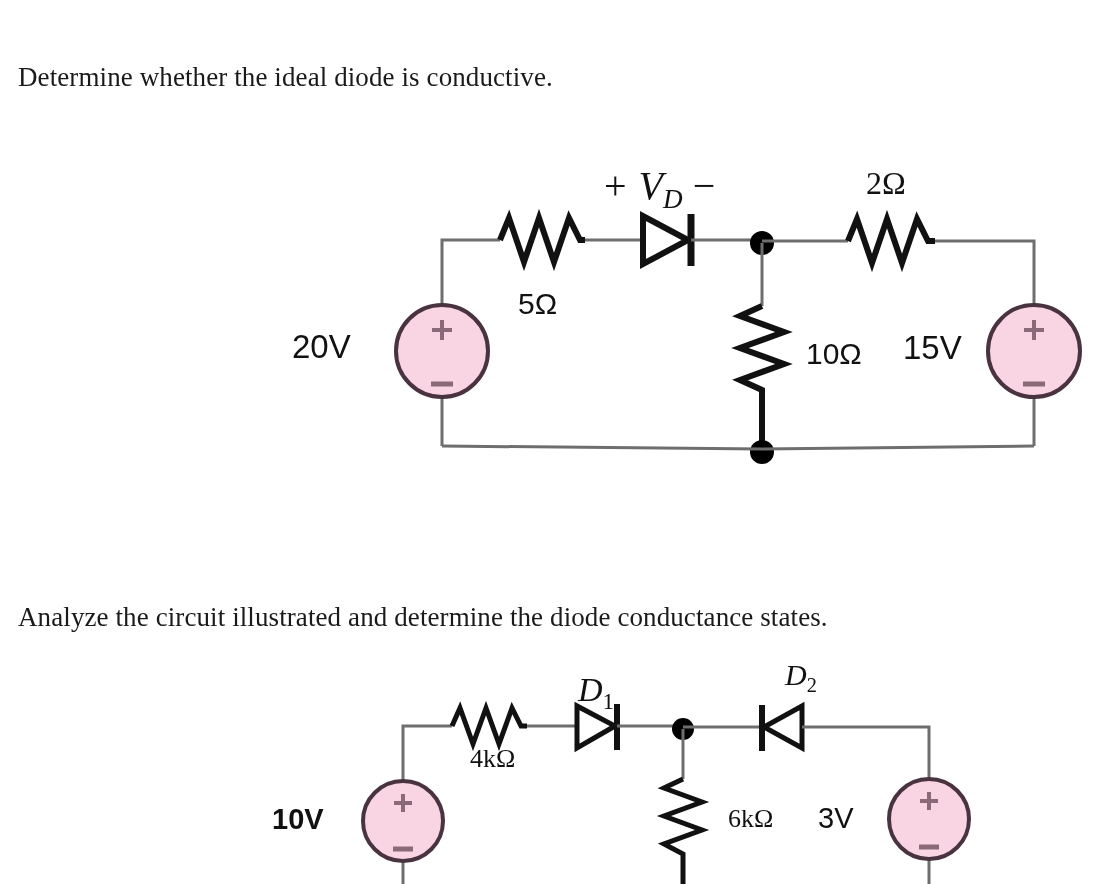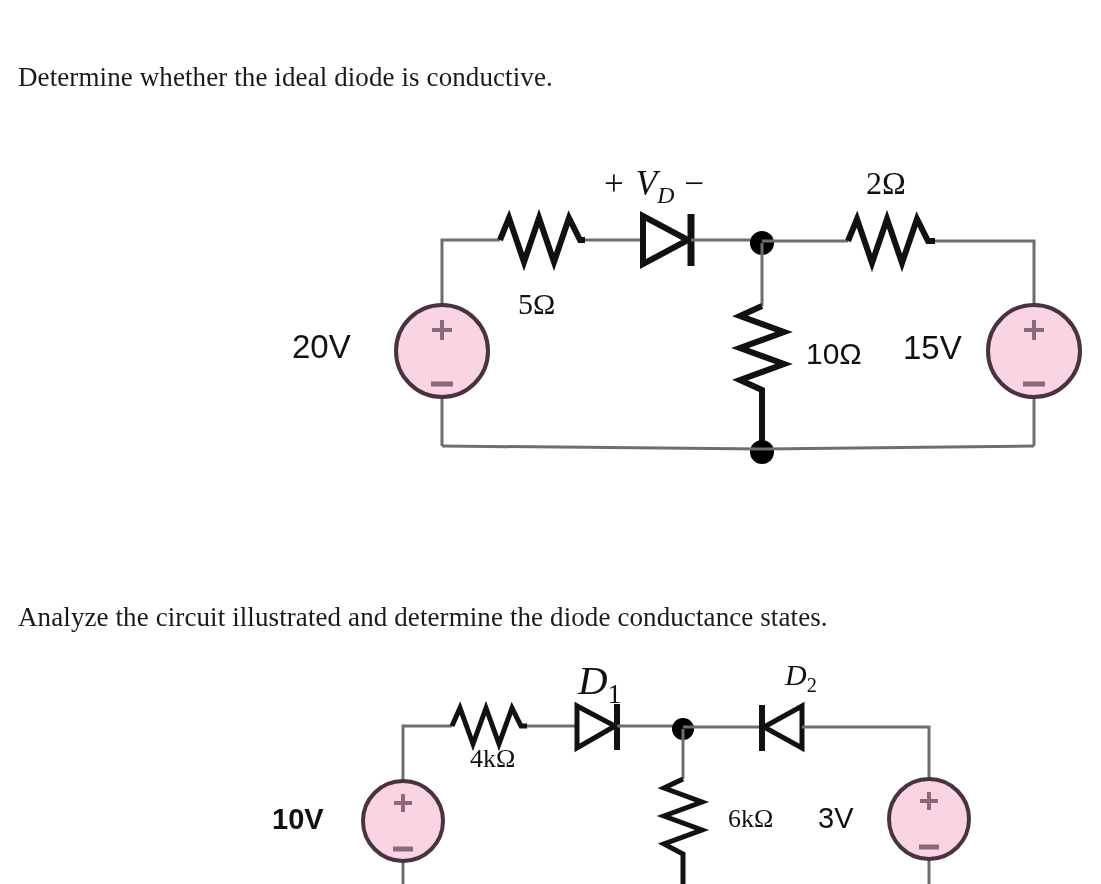--- a/index.html
+++ b/index.html
@@ -144,37 +144,37 @@
       <line x1="393" y1="801" x2="413" y2="801" stroke="#8a6a78" stroke-width="5"></line>
 
       <line x1="929" y1="811" x2="929" y2="859" stroke="#6e6e6e" stroke-width="3"></line>
       <circle cx="929" cy="771" r="40" fill="#f9d5e3" stroke="#4a3340" stroke-width="4"></circle>
       <line x1="929" y1="744" x2="929" y2="762" stroke="#8a6a78" stroke-width="4"></line>
       <line x1="920" y1="753" x2="938" y2="753" stroke="#8a6a78" stroke-width="4"></line>
       <line x1="919" y1="799" x2="939" y2="799" stroke="#8a6a78" stroke-width="5"></line>
     </g>
   </svg>
 
-  <div class="lbl-up" id="vd-label" style="left:604px; top:118px; font-size:35px;">
+  <div class="lbl-up" id="vd-label" style="left:604px; top:118px; font-size:40px;">
     <span>+</span><span style="display:inline-block;width:12px"></span><span class="lbl-italic" style="font-style:italic;">V</span><span class="sub">D</span><span style="display:inline-block;width:10px"></span><span>−</span>
   </div>
 
   <div class="lbl" style="left:292px; top:282px; font-size:33px;text-align:right;">20V</div>
 
-  <div class="lbl" style="left:518px; top:241px; font-size:30px; font-family:Liberation Serif, serif;text-align:center;">5Ω</div>
+  <div class="lbl" style="left:518px; top:241px; font-size:30px; font-family:Liberation Sans, sans-serif;text-align:center;">5Ω</div>
 
   <div class="lbl" style="left:806px; top:291px; font-size:30px; font-family:Liberation Sans, sans-serif;">10Ω</div>
 
   <div class="lbl" style="left:866px; top:119px; font-size:32px; font-family:'Liberation Serif',serif;">2Ω</div>
 
   <div class="lbl" style="left:903px; top:283px; font-size:33px;">15V</div>
 
   <div class="prompt" id="prompt-2">Analyze the circuit illustrated and determine the diode conductance states.</div>
 
-  <div class="lbl-up" style="left:578px; top:612px; font-size:41px;"><span style="font-style:italic;">D</span><span class="sub" style="font-style:normal;">1</span></div>
+  <div class="lbl-up" style="left:578px; top:625px; font-size:34px;"><span style="font-style:italic;">D</span><span class="sub" style="font-style:normal;">1</span></div>
 
   <div class="lbl-up" style="left:785px; top:612px; font-size:30px;"><span style="font-style:italic;">D</span><span class="sub" style="font-style:normal;">2</span></div>
 
   <div class="lbl" style="left:272px; top:757px; font-size:29px;font-weight:bold;">10V</div>
 
   <div class="lbl" style="left:470px; top:698px; font-size:26px; font-family:'Liberation Serif',serif;">4kΩ</div>
 
   <div class="lbl" style="left:728px; top:758px; font-size:26px; font-family:'Liberation Serif',serif;">6kΩ</div>
 
   <div class="lbl" style="left:818px; top:756px; font-size:29px;">3V</div>

